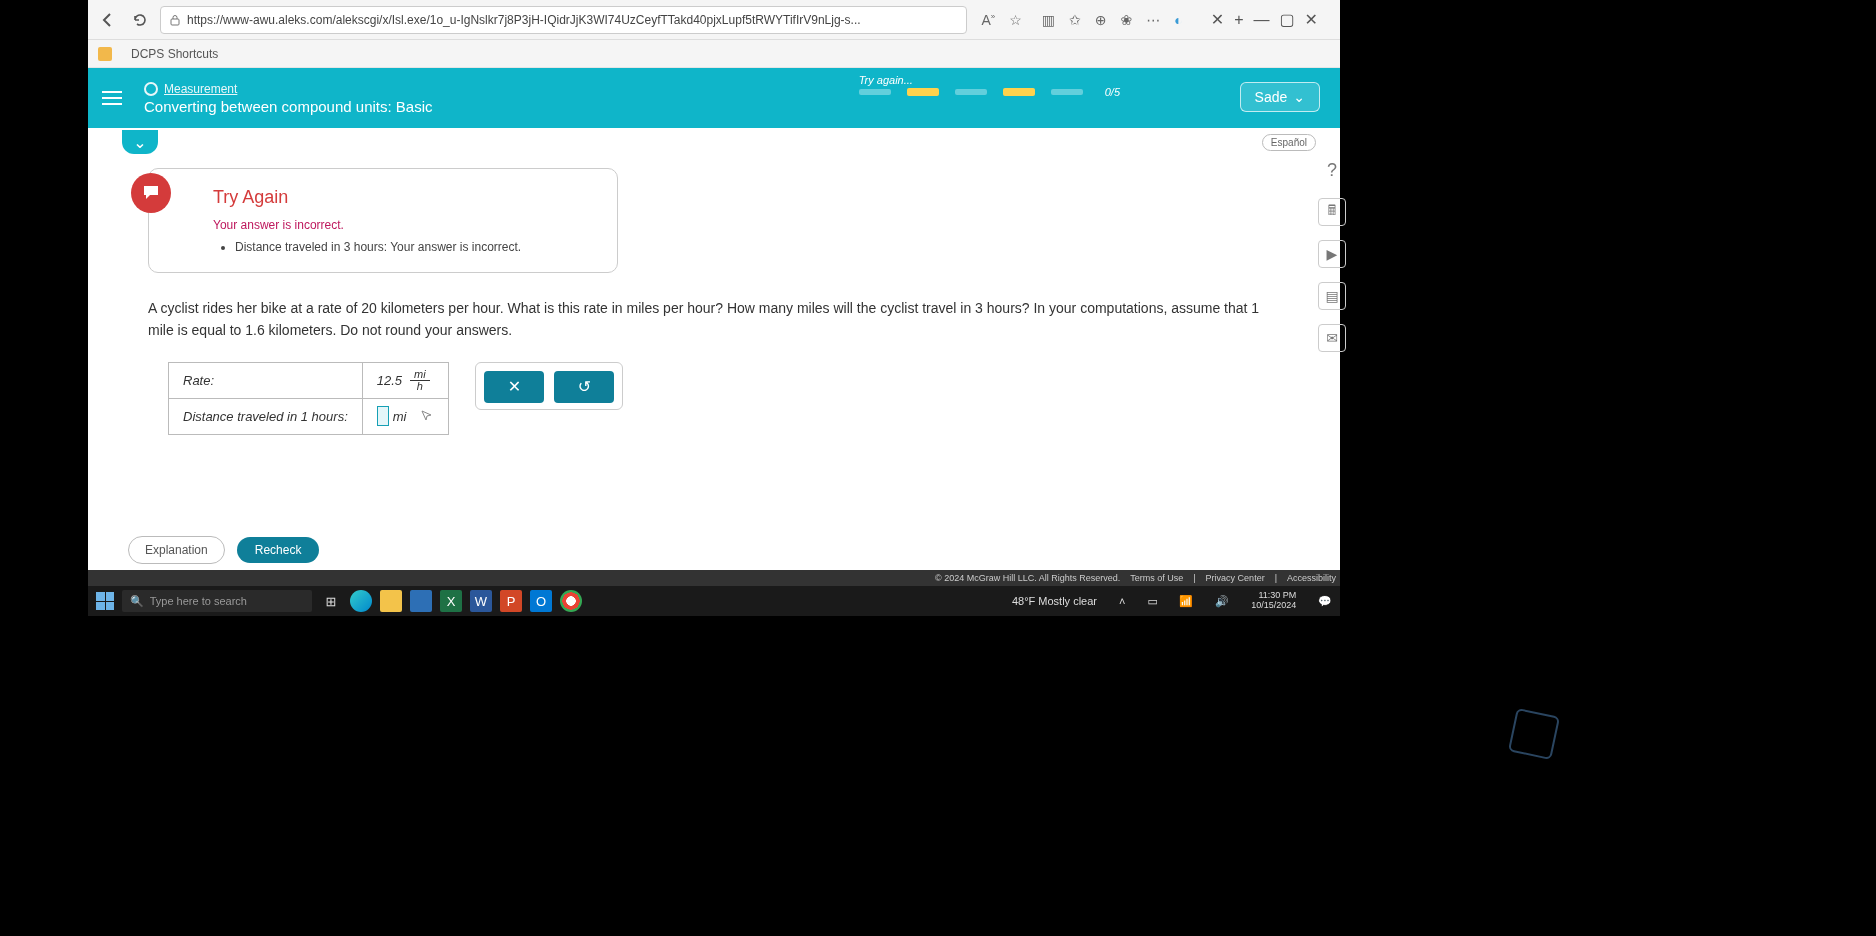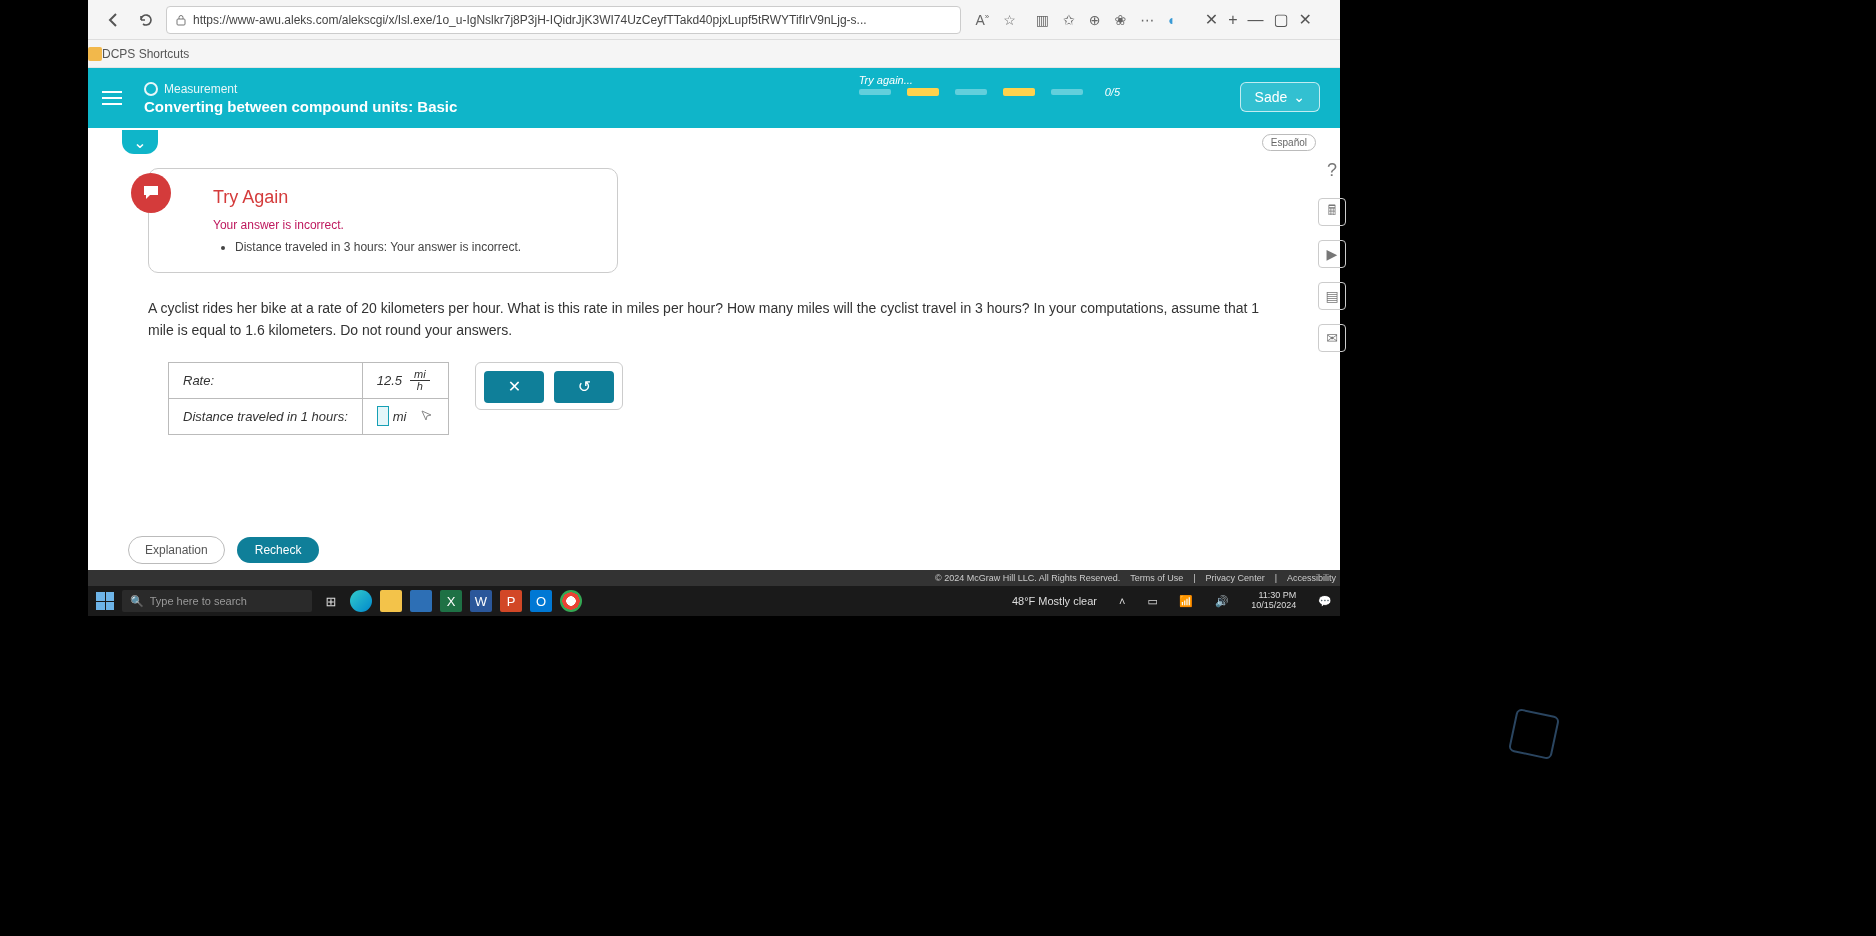--- a/index.html
+++ b/index.html
@@ -1,35 +1,35 @@
 <!DOCTYPE html>
 <html><head>
 <meta charset="utf-8">
 <style>
 * { margin:0; padding:0; box-sizing:border-box; font-family:Arial,Helvetica,sans-serif; }
 body { background:#000; width:1876px; height:936px; position:relative; overflow:hidden; }
 .screen { position:absolute; left:88px; top:0; width:1252px; height:616px; background:#fff; }
 
 
-.browser-top { height:40px; background:#f5f5f5; display:flex; align-items:center; padding:0 14px; gap:8px; border-bottom:1px solid #ddd; }
+.browser-top { height:40px; background:#f5f5f5; display:flex; align-items:center; padding:0 8px; gap:8px; border-bottom:1px solid #ddd; }
 .nav-btn { width:24px; height:24px; display:flex; align-items:center; justify-content:center; color:#555; cursor:pointer; }
 .address { flex:1; background:#fff; border:1px solid #ccc; border-radius:4px; height:28px; display:flex; align-items:center; padding:0 8px; gap:6px; font-size:12px; color:#444; overflow:hidden; white-space:nowrap; }
 .browser-icons { display:flex; gap:14px; align-items:center; color:#666; font-size:14px; padding:0 6px;}
 .tab-ctrl { display:flex; gap:10px; align-items:center; color:#555; padding:0 14px; }
 
-.bookmark-bar { height:28px; background:#f5f5f5; display:flex; align-items:center; padding:0 0; font-size:12px; color:#555; gap:0; border-bottom:1px solid #e5e5e5;}
+.bookmark-bar { height:28px; background:#f5f5f5; display:flex; align-items:center; padding:0 10px; font-size:12px; color:#555; gap:19px; border-bottom:1px solid #e5e5e5;}
 .bm-icon { width:14px; height:14px; background:#f2b84b; border-radius:2px; }
 
 
 .aleks-hdr { background:#0fb5c9; color:#fff; height:60px; display:flex; align-items:center; padding:0 14px; position:relative; }
 .menu-icon { width:28px; height:28px; margin-right:14px; display:flex; flex-direction:column; justify-content:center; gap:4px;}
 .menu-icon div { height:2px; background:#fff; width:20px; }
-.hdr-text .cat { font-size:12px; opacity:.9; display:flex; align-items:center; gap:6px;}
+.hdr-text .cat { font-size:12px; opacity:.9; display:flex; align-items:center; gap:6px;text-decoration:underline;}
 .hdr-text .cat::before { content:''; width:10px; height:10px; border:2px solid #fff; border-radius:50%; display:inline-block;}
-.hdr-text .title { font-size:15px; font-weight:700; margin-top:2px;}
+.hdr-text .title { font-size:15px; font-weight:400; margin-top:2px;}
 .try-block { position:absolute; right:220px; top:6px; font-size:11px; font-style:italic;}
 .prog-bar { display:flex; gap:16px; margin-top:0; align-items:center;}
 .prog-seg { width:32px; height:6px; background:rgba(255,255,255,.35); border-radius:2px;}
 .prog-seg.hl { background:#ffd24d; height:8px;}
 .prog-count { font-size:11px; margin-left:6px;}
 .user-pill { position:absolute; right:20px; top:14px; background:rgba(255,255,255,.15); border:1px solid rgba(255,255,255,.7); border-radius:6px; padding:6px 14px; font-size:14px; display:flex; align-items:center; gap:6px;}
 .user-pill::after { content:'⌄'; font-size:14px;}
 
 .subbar { height:28px; display:flex; align-items:center; padding:0 14px; position:relative; }
 .chev-pill { width:36px; height:24px; background:#0fb5c9; border-radius:0 0 12px 12px; display:flex; align-items:center; justify-content:center; color:#fff; margin-left:20px;}

